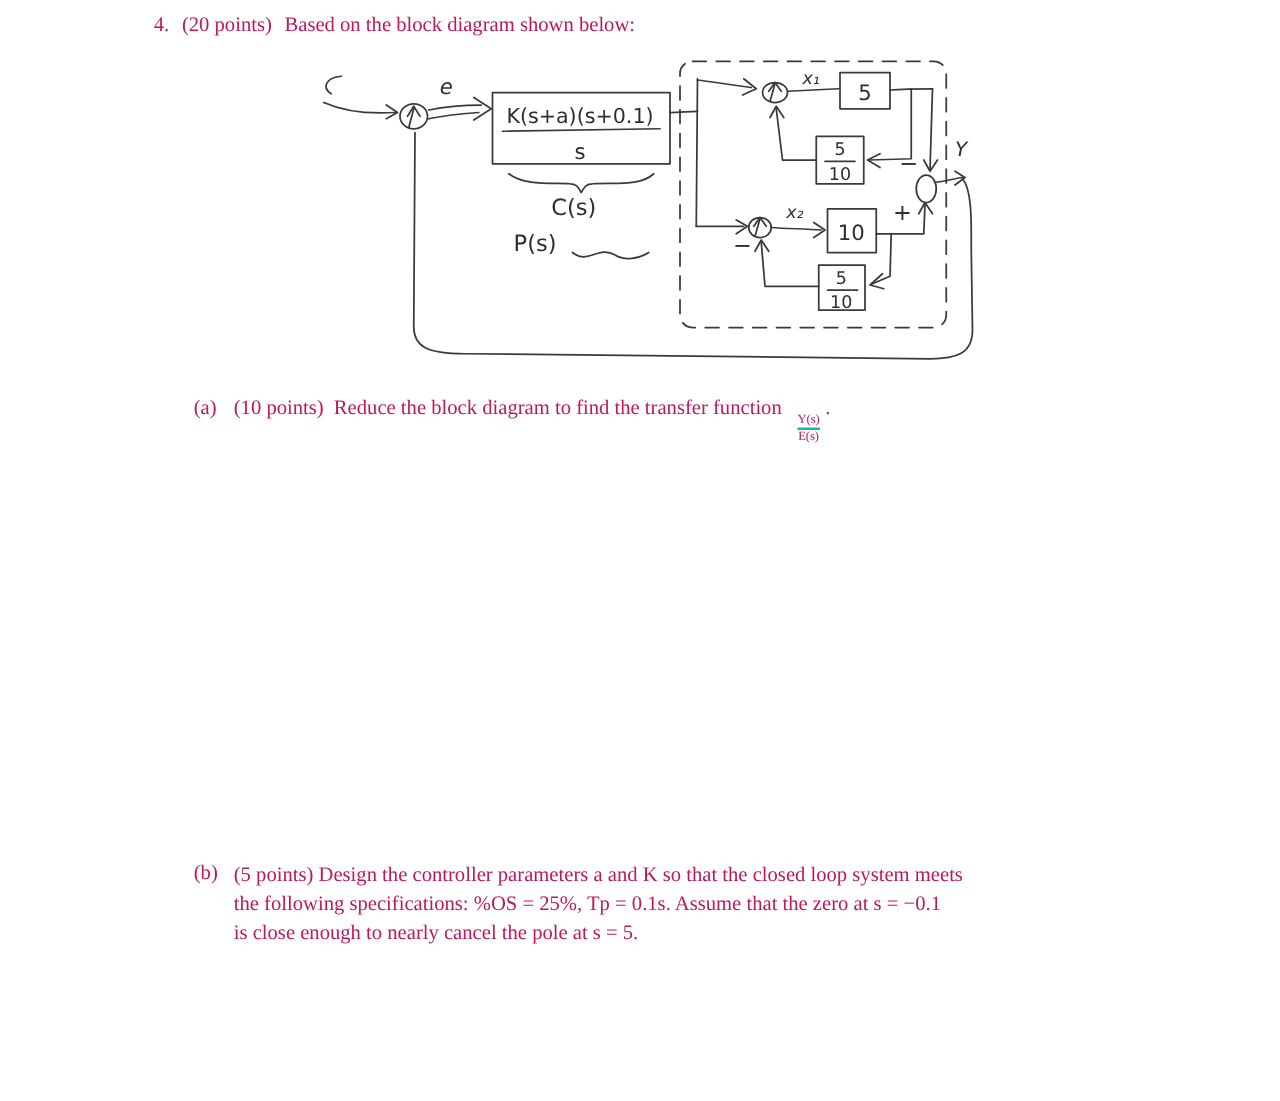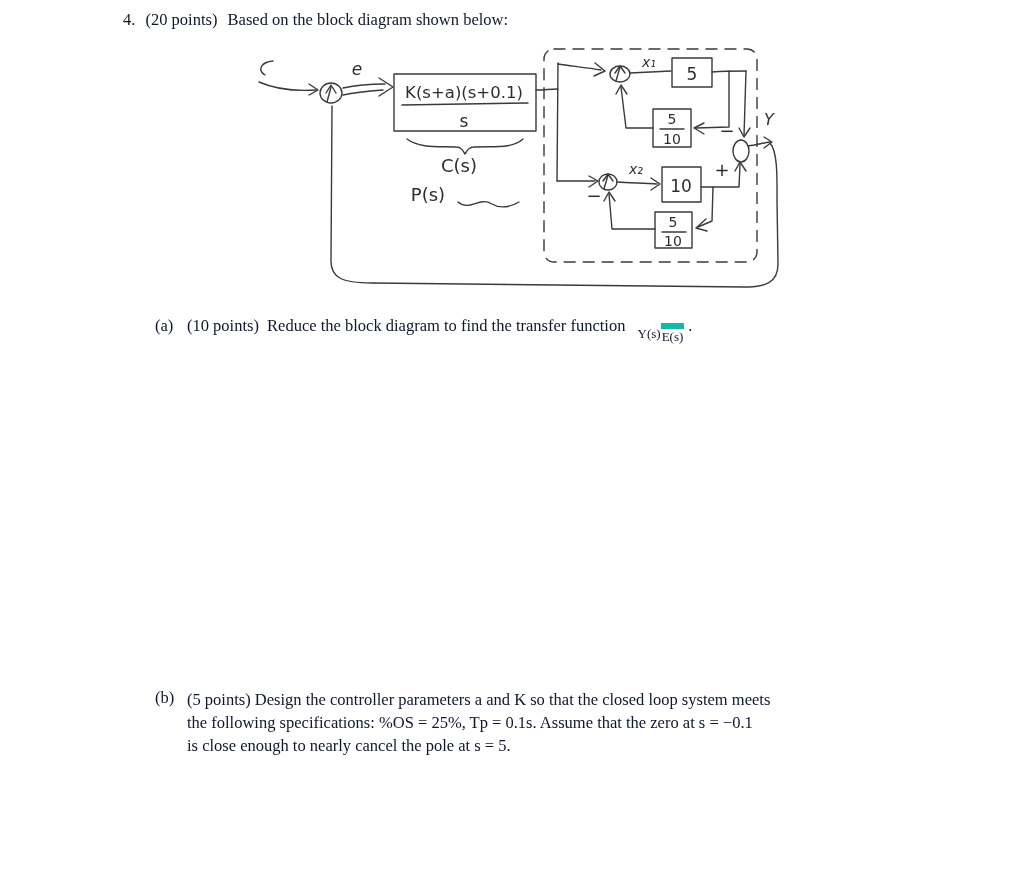--- a/index.html
+++ b/index.html
@@ -1,32 +1,32 @@
 <!DOCTYPE html>
 <html><head>
 <meta charset="utf-8">
 <style>
   * { margin:0; padding:0; box-sizing:border-box; }
   html,body { background:#ffffff; }
   .page {
     position:relative; width:1024px; height:881px; background:#ffffff;
-    font-family:"Liberation Serif", serif; color:#0f172a; overflow:hidden;padding-left:48px;
+    font-family:"Liberation Serif", serif; color:#be185d; overflow:hidden;padding-left:48px;
   }
   .serif-line { position:absolute; font-size:16.5px; white-space:nowrap; }
   .problem-header span { margin-right:6px; }
   .part { position:absolute; display:flex; font-size:16.5px; }
   .part-label { width:32px; flex:0 0 auto; }
   .part-body { white-space:nowrap;text-align:center; }
   .part-body > span { margin-right:4px; }
   .pb-lines div { line-height:23px; white-space:nowrap; }
   .frac {
-    display:inline-flex; flex-direction:row; align-items:center;
-    font-size:13px; line-height:1.18; vertical-align:-7px; margin:0 0 0 4px;
+    display:inline-flex; flex-direction:column; align-items:center;
+    font-size:10px; line-height:1.18; vertical-align:-7px; margin:0 0 0 4px;
   }
-  .frac .den { border-top:6px solid #14b8a6; padding:0 1px; }
+  .frac .den { border-top:2px solid #14b8a6; padding:0 1px; }
   .period { margin-left:0 !important; }
   .diagram { position:absolute; left:250px; top:40px; }
   .diagram path, .diagram rect, .diagram ellipse, .diagram polyline {
     fill:none; stroke:#3a3a3a; stroke-width:1.4;
     stroke-linecap:round; stroke-linejoin:round;
   }
   .hw { fill:#2e2e2e; stroke:none !important; font-family:"DejaVu Sans", sans-serif; }
   .hw.it { font-style:italic; }
 </style>
 </head>

